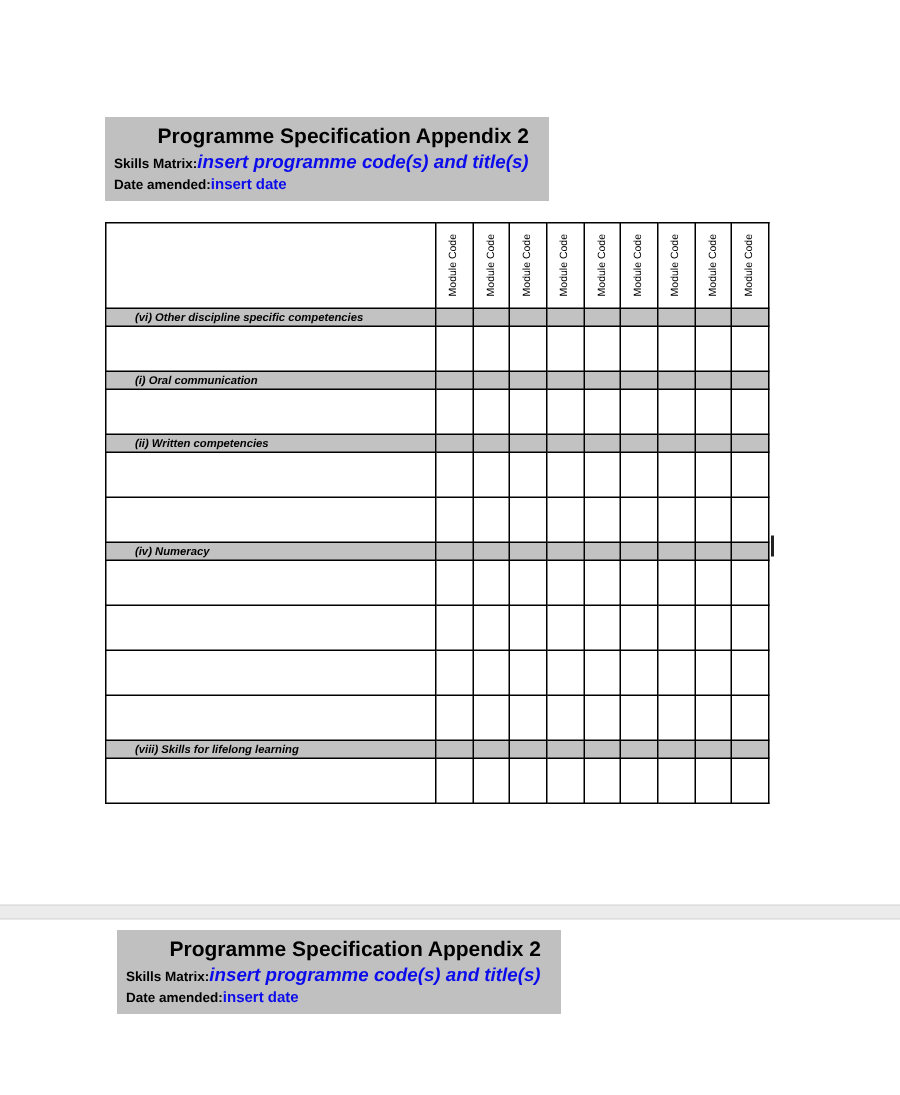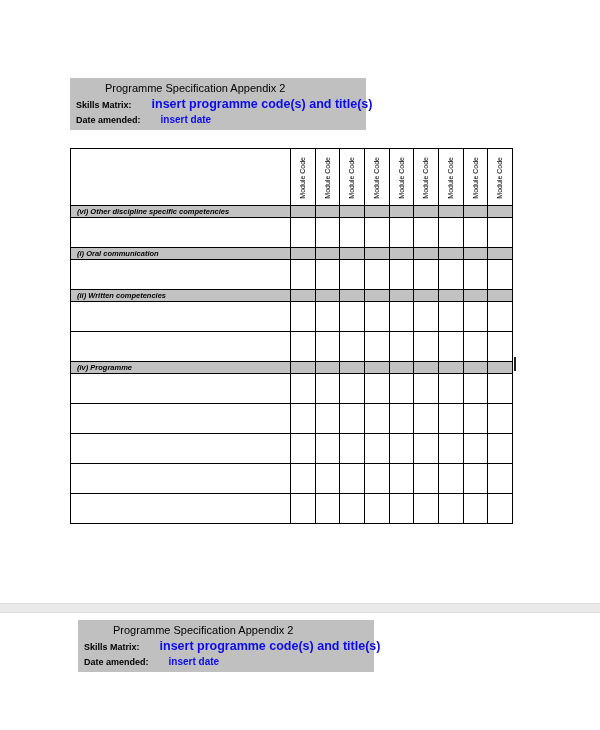--- a/index.html
+++ b/index.html
@@ -4,39 +4,39 @@
 <style>
   * { margin:0; padding:0; box-sizing:border-box; }
   html,body { background:#ffffff; }
   body { font-family:"Liberation Sans", sans-serif; }
   .page { position:relative; width:600px; height:730px; background:#ffffff; overflow:hidden; }
 
   
   .hdr-block { position:absolute; background:#c0c0c0; width:296px; padding:4px 6px 5px; }
   .hdr1 { left:70px; top:78px; }
   .hdr2 { left:78px; top:620px; }
-  .hdr-title { font-size:11px; font-weight:normal; color:#000;padding-left:29px; }
-  .hdr-line { margin-top:3px; display:flex; align-items:baseline; gap:20px; }
+  .hdr-title { font-size:14px; font-weight:bold; color:#000;padding-left:29px; }
+  .hdr-line { margin-top:3px; display:flex; align-items:baseline; gap:0; }
   .hdr-label { font-size:9px; font-weight:bold; color:#000; white-space:nowrap; }
-  .hdr-value-big { font-size:12.5px; font-weight:bold; color:#0b0beb; white-space:nowrap; }
+  .hdr-value-big { font-size:12.5px; font-weight:bold; color:#0b0beb; white-space:nowrap;font-style:italic; }
   .hdr-value-date { font-size:10px; font-weight:bold; color:#0b0beb; white-space:nowrap; }
 
   
   table.matrix { position:absolute; left:70px; top:148px; width:443px; border-collapse:collapse; table-layout:fixed; }
   .matrix th, .matrix td { border:1px solid #000; }
   .matrix thead th { height:57px; vertical-align:bottom; background:#fff; }
   th.corner { background:#000; color:#fff; font-size:8px; font-weight:bold; text-align:left; padding:2px 4px; vertical-align:bottom; }
   th.module { text-align:center; font-weight:normal; }
   .vtext { display:inline-block; writing-mode:vertical-rl; transform:rotate(180deg); font-size:7px; line-height:1.1; padding:2px 0; white-space:nowrap; max-height:53px; overflow:hidden; }
   .matrix tbody td { height:11px; background:#fff; }
   tr.row-blank td { height:30px; background:#fff; }
   tr.row-section td { background:#000; }
   tr.row-section td.label { color:#fff; font-size:7.5px; font-weight:bold; padding:1px 3px; white-space:nowrap; overflow:hidden; }
   tr.row-item td { background:#c2c2c2; }
-  tr.row-item td.label { color:#000; font-size:7.5px; font-weight:bold; font-style:italic; padding:1px 6px; white-space:nowrap; overflow:hidden; }
+  tr.row-item td.label { color:#000; font-size:7.5px; font-weight:bold; font-style:italic; padding:1px 19px; white-space:nowrap; overflow:hidden; }
 
   
   .page-break { position:absolute; left:0; top:603px; width:600px; height:10px; background:#ebebeb; border-top:1px solid #dcdcdc; border-bottom:1px solid #dcdcdc; }
 
   
   .cursor-mark { position:absolute; left:514px; top:357px; width:2px; height:14px; background:#222; }
 </style>
 </head>
 <body>
 
@@ -154,69 +154,81 @@
           <td class="cell"></td>
           <td class="cell"></td>
           <td class="cell"></td>
           <td class="cell"></td>
           <td class="cell"></td>
           <td class="cell"></td>
           <td class="cell"></td>
           <td class="cell"></td>
         </tr>
         <tr class="row-item">
-          <td class="label">(iv) Programme</td>
-          <td class="cell"></td>
-          <td class="cell"></td>
-          <td class="cell"></td>
-          <td class="cell"></td>
-          <td class="cell"></td>
-          <td class="cell"></td>
-          <td class="cell"></td>
-          <td class="cell"></td>
-          <td class="cell"></td>
-        </tr>
-        <tr class="row-blank">
-          <td class="label"></td>
-          <td class="cell"></td>
-          <td class="cell"></td>
-          <td class="cell"></td>
-          <td class="cell"></td>
-          <td class="cell"></td>
-          <td class="cell"></td>
-          <td class="cell"></td>
-          <td class="cell"></td>
-          <td class="cell"></td>
-        </tr>
-        <tr class="row-blank">
-          <td class="label"></td>
-          <td class="cell"></td>
-          <td class="cell"></td>
-          <td class="cell"></td>
-          <td class="cell"></td>
-          <td class="cell"></td>
-          <td class="cell"></td>
-          <td class="cell"></td>
-          <td class="cell"></td>
-          <td class="cell"></td>
-        </tr>
-        <tr class="row-blank">
-          <td class="label"></td>
-          <td class="cell"></td>
-          <td class="cell"></td>
-          <td class="cell"></td>
-          <td class="cell"></td>
-          <td class="cell"></td>
-          <td class="cell"></td>
-          <td class="cell"></td>
-          <td class="cell"></td>
-          <td class="cell"></td>
-        </tr>
-        <tr class="row-blank">
-          <td class="label"></td>
+          <td class="label">(iv) Numeracy</td>
+          <td class="cell"></td>
+          <td class="cell"></td>
+          <td class="cell"></td>
+          <td class="cell"></td>
+          <td class="cell"></td>
+          <td class="cell"></td>
+          <td class="cell"></td>
+          <td class="cell"></td>
+          <td class="cell"></td>
+        </tr>
+        <tr class="row-blank">
+          <td class="label"></td>
+          <td class="cell"></td>
+          <td class="cell"></td>
+          <td class="cell"></td>
+          <td class="cell"></td>
+          <td class="cell"></td>
+          <td class="cell"></td>
+          <td class="cell"></td>
+          <td class="cell"></td>
+          <td class="cell"></td>
+        </tr>
+        <tr class="row-blank">
+          <td class="label"></td>
+          <td class="cell"></td>
+          <td class="cell"></td>
+          <td class="cell"></td>
+          <td class="cell"></td>
+          <td class="cell"></td>
+          <td class="cell"></td>
+          <td class="cell"></td>
+          <td class="cell"></td>
+          <td class="cell"></td>
+        </tr>
+        <tr class="row-blank">
+          <td class="label"></td>
+          <td class="cell"></td>
+          <td class="cell"></td>
+          <td class="cell"></td>
+          <td class="cell"></td>
+          <td class="cell"></td>
+          <td class="cell"></td>
+          <td class="cell"></td>
+          <td class="cell"></td>
+          <td class="cell"></td>
+        </tr>
+        <tr class="row-blank">
+          <td class="label"></td>
+          <td class="cell"></td>
+          <td class="cell"></td>
+          <td class="cell"></td>
+          <td class="cell"></td>
+          <td class="cell"></td>
+          <td class="cell"></td>
+          <td class="cell"></td>
+          <td class="cell"></td>
+          <td class="cell"></td>
+        </tr>
+        <tr class="row-item">
+          <td class="label">(viii) Skills for lifelong learning</td>
           <td class="cell"></td>
           <td class="cell"></td>
           <td class="cell"></td>
           <td class="cell"></td>
           <td class="cell"></td>
           <td class="cell"></td>
           <td class="cell"></td>
           <td class="cell"></td>
           <td class="cell"></td>
         </tr>

